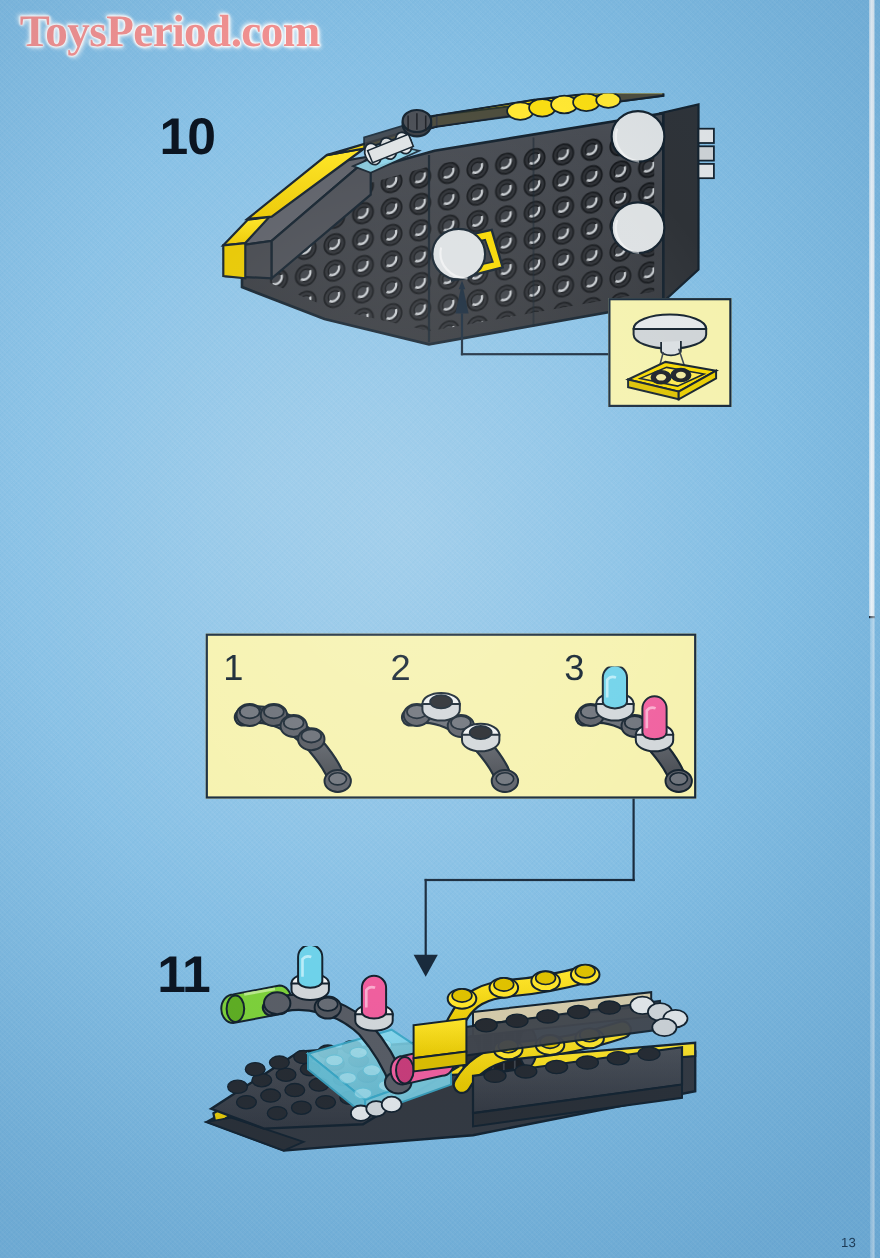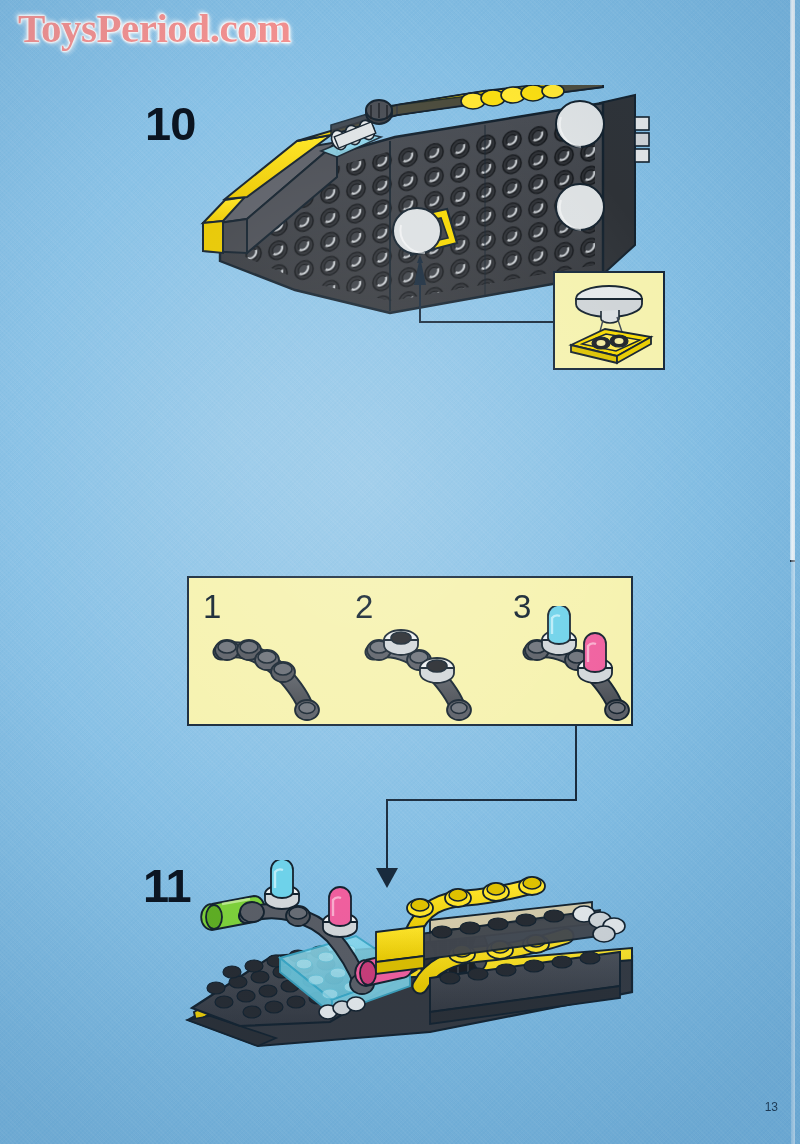--- a/index.html
+++ b/index.html
@@ -60,21 +60,21 @@
     color: #0b1420;
     letter-spacing: -1px;
     line-height: 1;
   }
   #step10-number { left: 145px; top: 100px; }
   #step11-number { left: 143px; top: 862px; }
 
   
   #page-number {
     position: absolute;
-    right: 22px; bottom: 30px;
+    right: 22px; bottom: 7px;
     font-size: 12px;
     color: #1d3a55;
     font-family: "Liberation Sans", sans-serif;
   }
 
   
   #page-edge {
     position: absolute;
     left: 790px; top: 0px;
     width: 5px; height: 560px;

